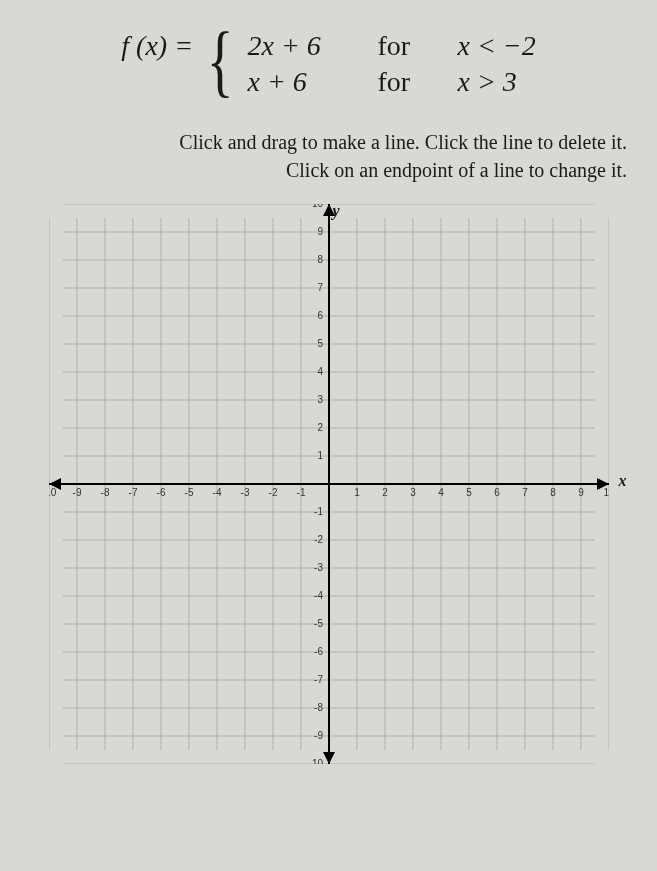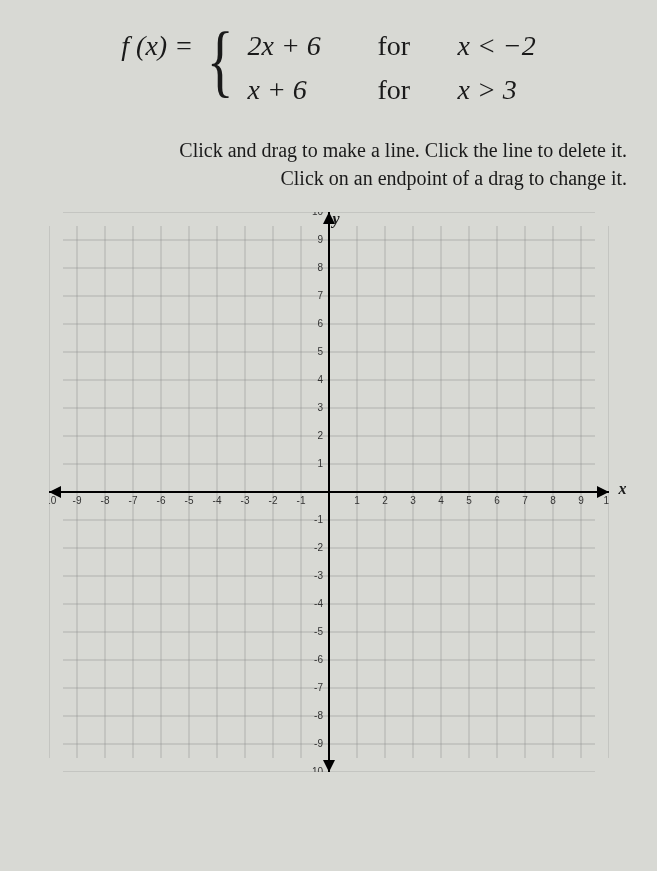--- a/index.html
+++ b/index.html
@@ -24,21 +24,21 @@
     .brace {
       font-size: 80px;
       line-height: 60px;
       margin: 0 8px;
       font-weight: normal;
       transform: scaleX(0.7);
     }
     .cases {
       display: inline-flex;
       flex-direction: column;
-      gap: 12px;
+      gap: 4px;
     }
     .case-row {
       display: flex;
       align-items: baseline;
     }
     .expr { width: 130px; font-style: italic; }
     .for { width: 80px; font-style: normal; }
     .cond { font-style: italic; }
     .instructions {
       text-align: right;
@@ -94,21 +94,21 @@
     <span class="case-row">
       <span class="expr">x + 6</span>
       <span class="for">for</span>
       <span class="cond">x &gt; 3</span>
     </span>
   </span>
 </div>
 
 <p class="instructions">
   <span>Click and drag to make a line. Click the line to delete it.</span><br>
-  <span>Click on an endpoint of a drag to change it.</span>
+  <span>Click on an endpoint of a line to change it.</span>
 </p>
 
 <div class="graph-wrapper">
   <div class="axis-label-y">y</div>
   <div class="axis-label-x">x</div>
   <svg class="grid" width="560" height="560" viewBox="0 0 560 560">
     <g id="grid-lines">
         <line class="grid-line" x1="0" x2="0" y1="14" y2="546"></line>
         <line class="grid-line" x1="14" x2="546" y1="560" y2="560"></line>
         <line class="grid-line" x1="28" x2="28" y1="14" y2="546"></line>

